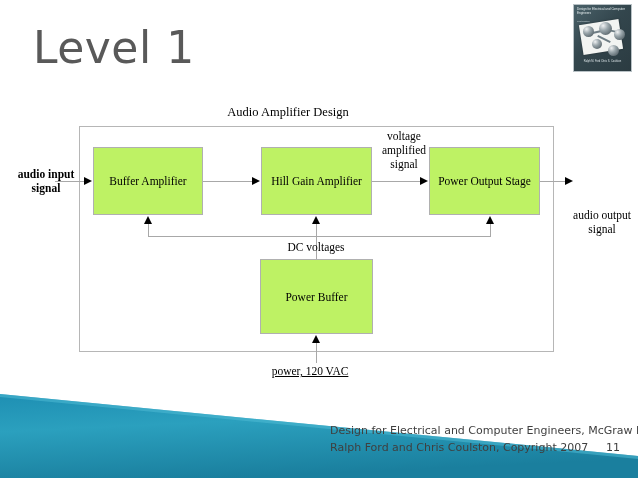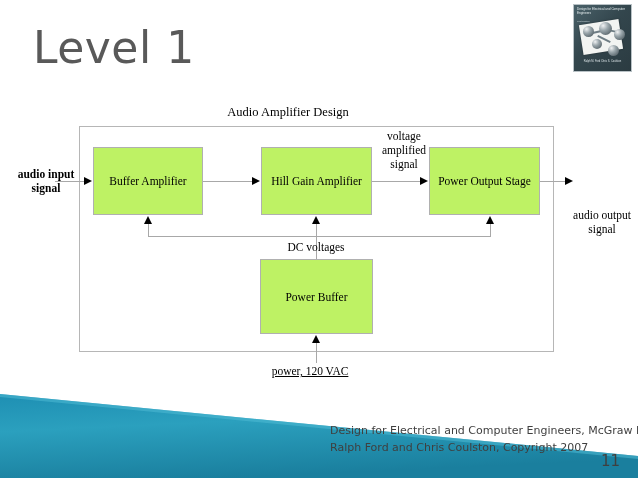--- a/index.html
+++ b/index.html
@@ -189,23 +189,23 @@
     bottom: 22px;
     font-family: "DejaVu Sans", sans-serif;
     font-size: 11px;
     line-height: 17px;
     color: #3f3f3f;
     white-space: nowrap;
   }
   #page-number {
     position: absolute;
     right: 18px;
-    bottom: 8px;
+    bottom: 24px;
     font-family: "DejaVu Sans", sans-serif;
-    font-size: 15px;
+    font-size: 11px;
     color: #3f3f3f;
   }
 </style>
 </head>
 <body>
 
 <div id="slide">
 
   <div id="slide-title">Level 1</div>
 

